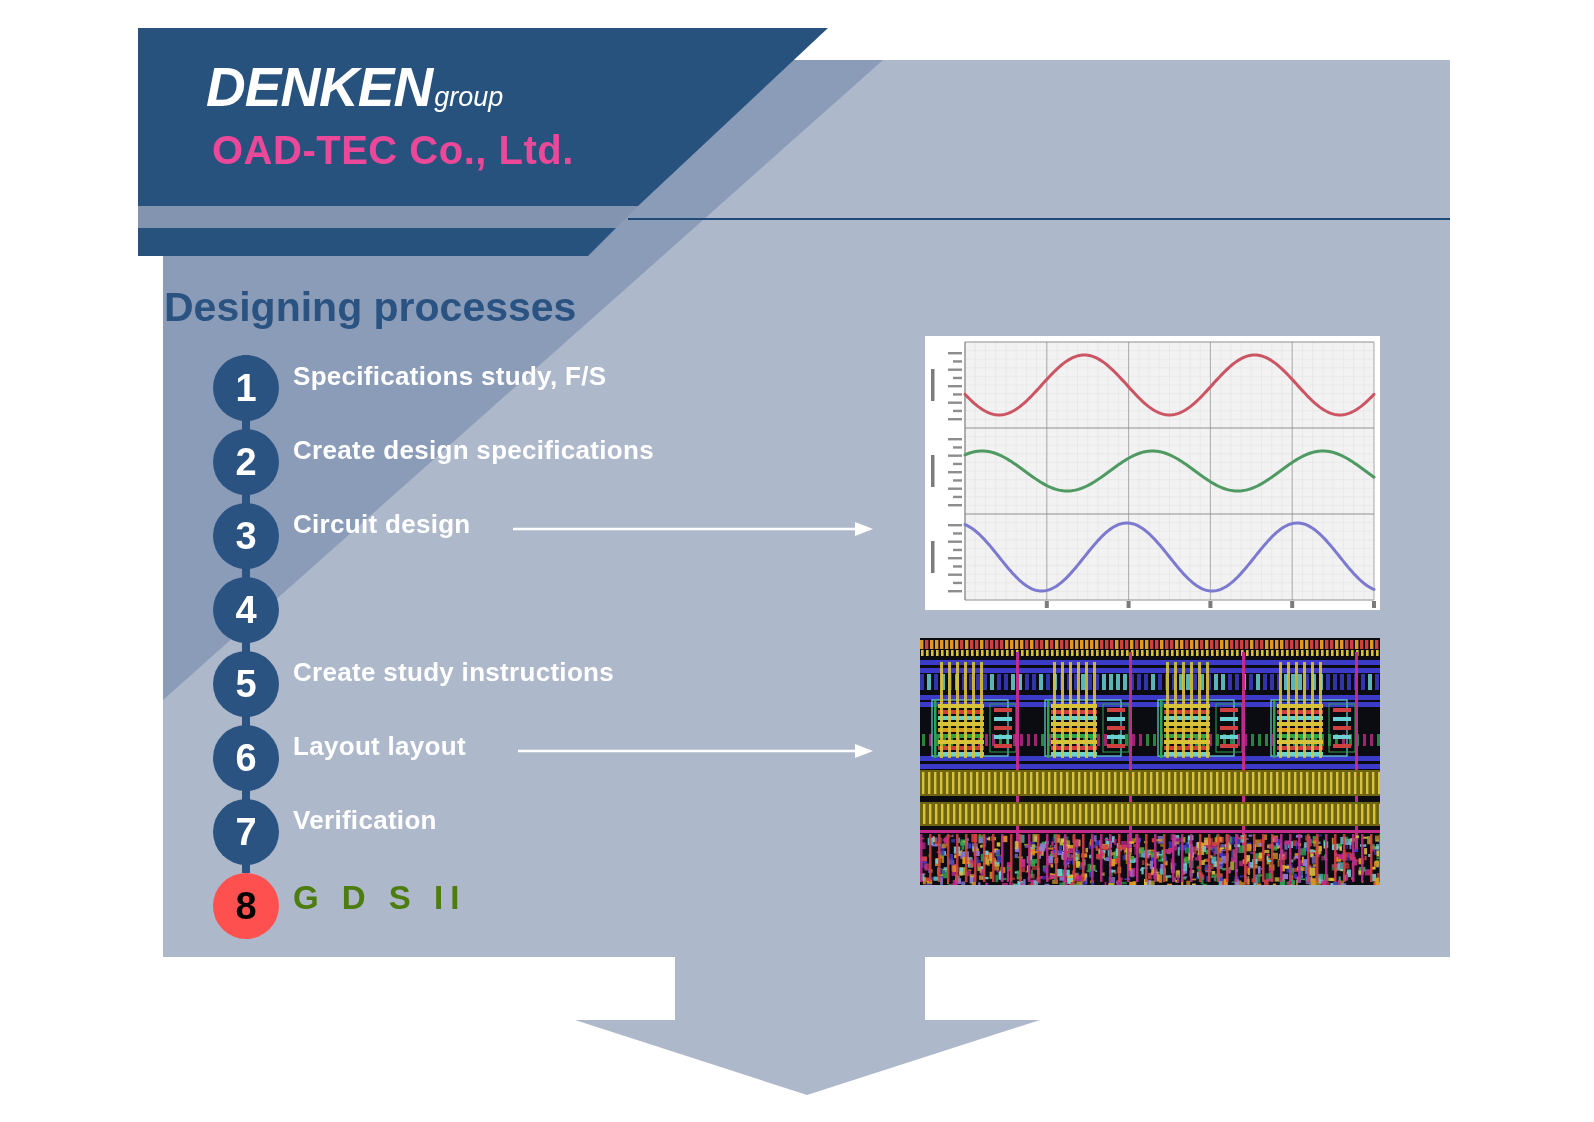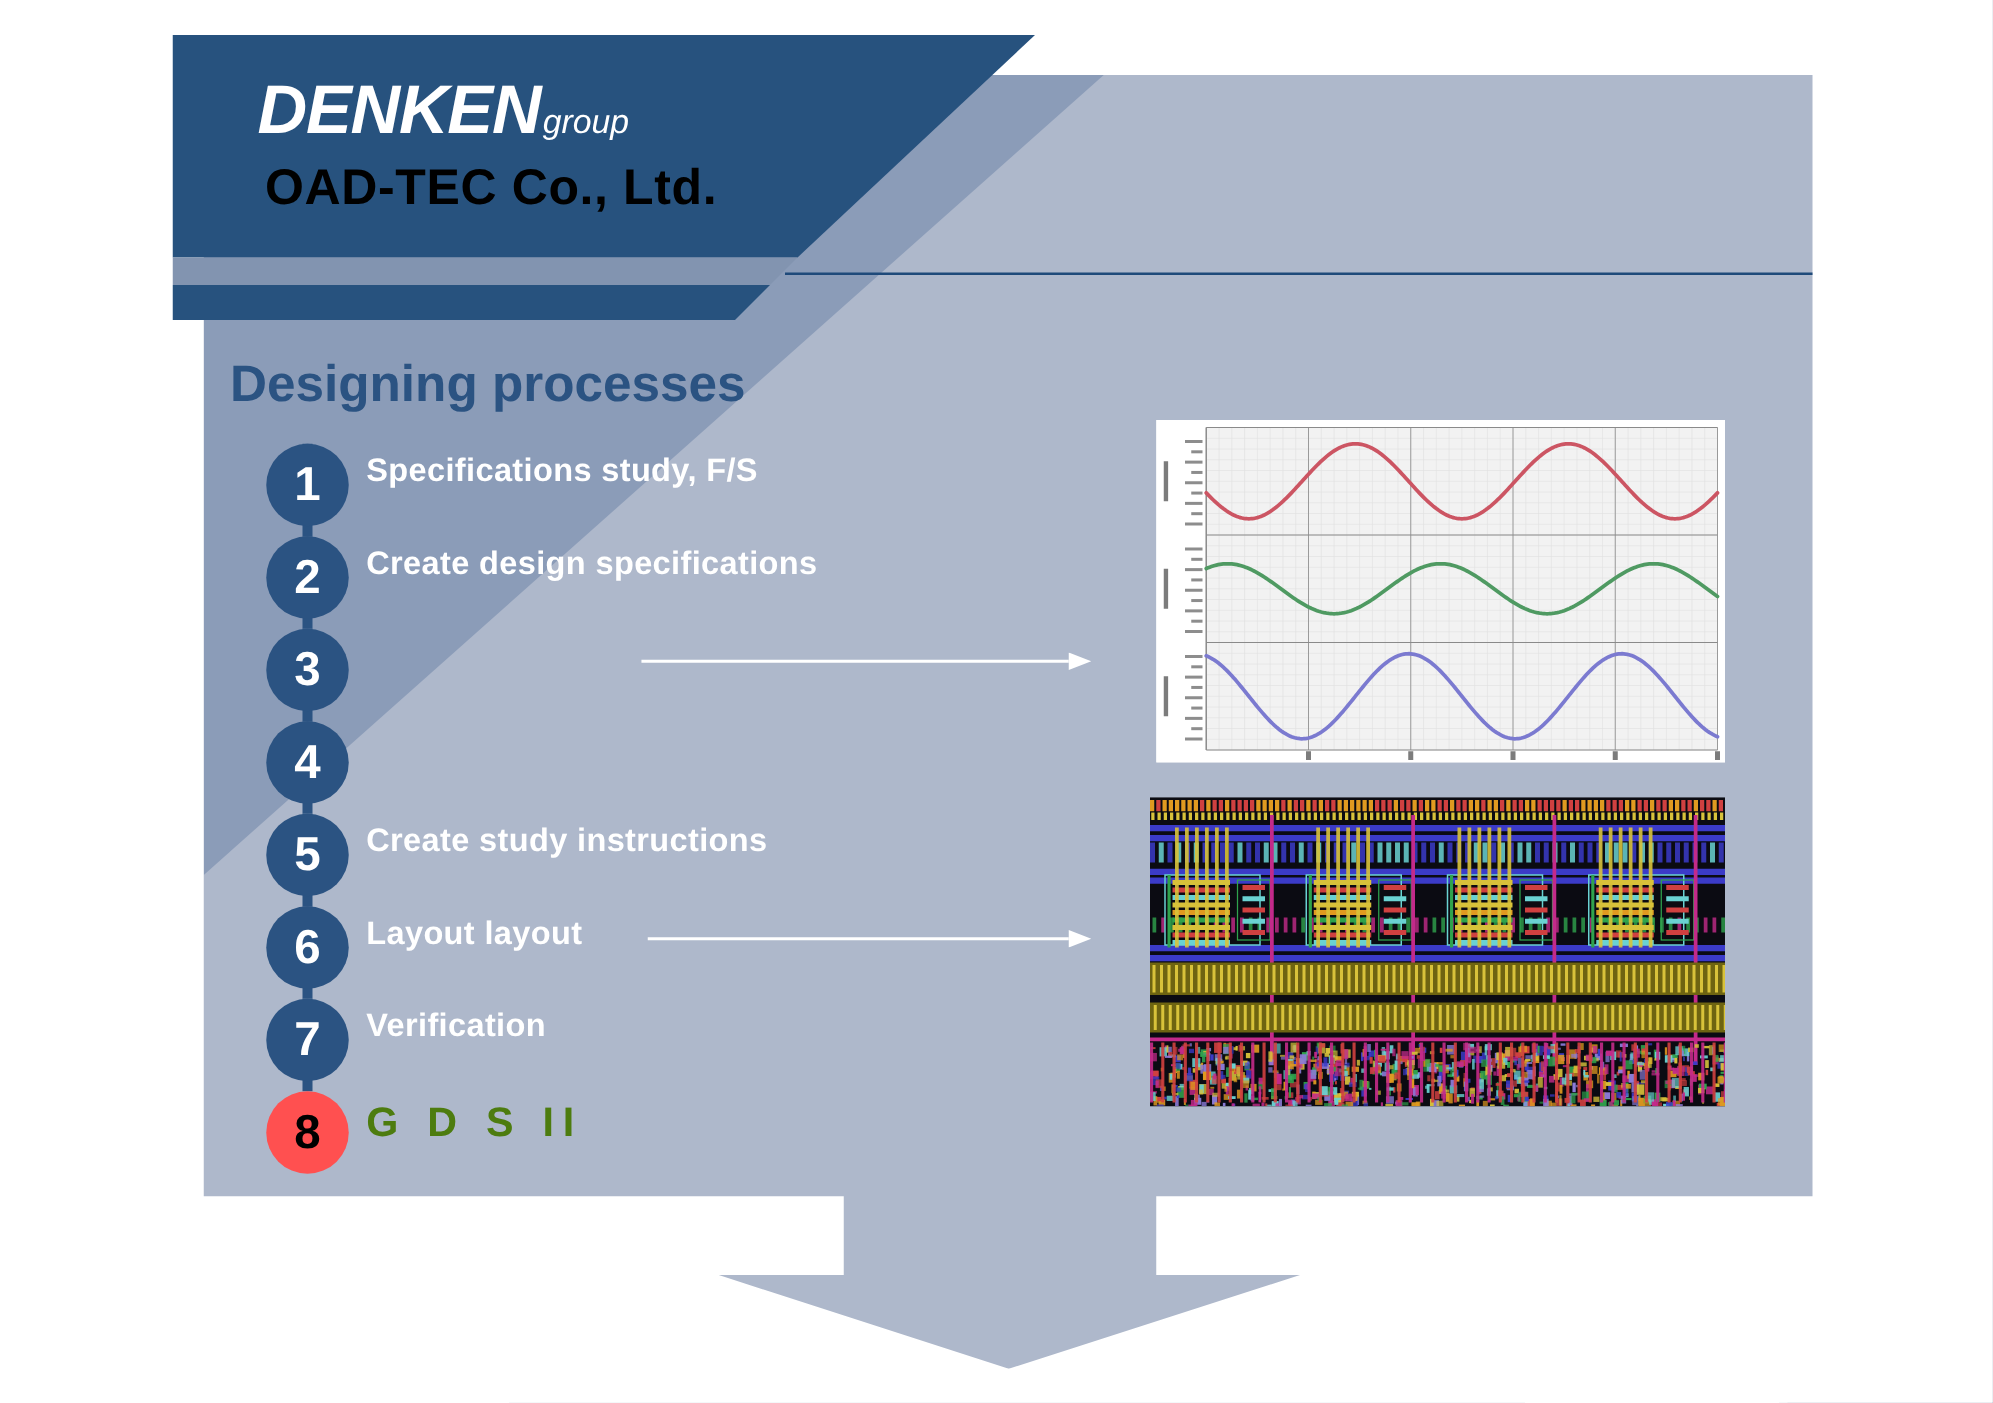--- a/index.html
+++ b/index.html
@@ -91,41 +91,41 @@
     font-size: 27px;
     font-style: italic;
     font-weight: normal;
     letter-spacing: 0px;
     margin-left: 2px;
   }
   .company {
     position: absolute;
     left: 74px;
     top: 100px;
-    color: #000000;
+    color: #ec4899;
     font-size: 40px;
     font-weight: bold;
     letter-spacing: 0.5px;
     white-space: nowrap;
   }
 
   
   .header-rule {
     position: absolute;
     left: 628px;
     top: 218px;
     width: 822px;
     height: 2px;
     background: #1f4a7a;
   }
 
   
   .section-title {
     position: absolute;
-    left: 184px;
+    left: 164px;
     top: 284px;
     font-size: 41px;
     font-weight: bold;
     color: #2b5382;
     letter-spacing: 0px;
     white-space: nowrap;
   }
 
   
   .steps {
@@ -263,20 +263,21 @@
 
     <div class="step">
       <div class="step-connector"></div>
       <div class="step-circle">2</div>
       <div class="step-label">Create design specifications</div>
     </div>
 
     <div class="step">
       <div class="step-connector"></div>
       <div class="step-circle">3</div>
+      <div class="step-label">Circuit design</div>
       <div class="ptr" style="left:300px; top:19px; width:360px;">
         <svg width="360" height="14" viewBox="0 0 360 14">
           <line x1="0" y1="7" x2="342" y2="7" stroke="#ffffff" stroke-width="2.5"></line>
           <polygon points="342,0 360,7 342,14" fill="#ffffff"></polygon>
         </svg>
       </div>
     </div>
 
     <div class="step">
       <div class="step-connector"></div>

